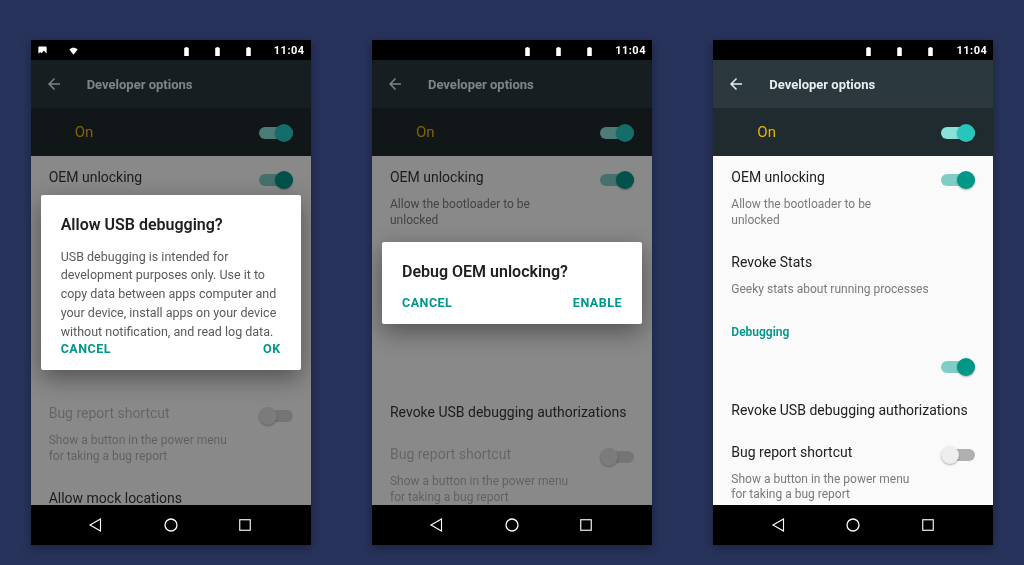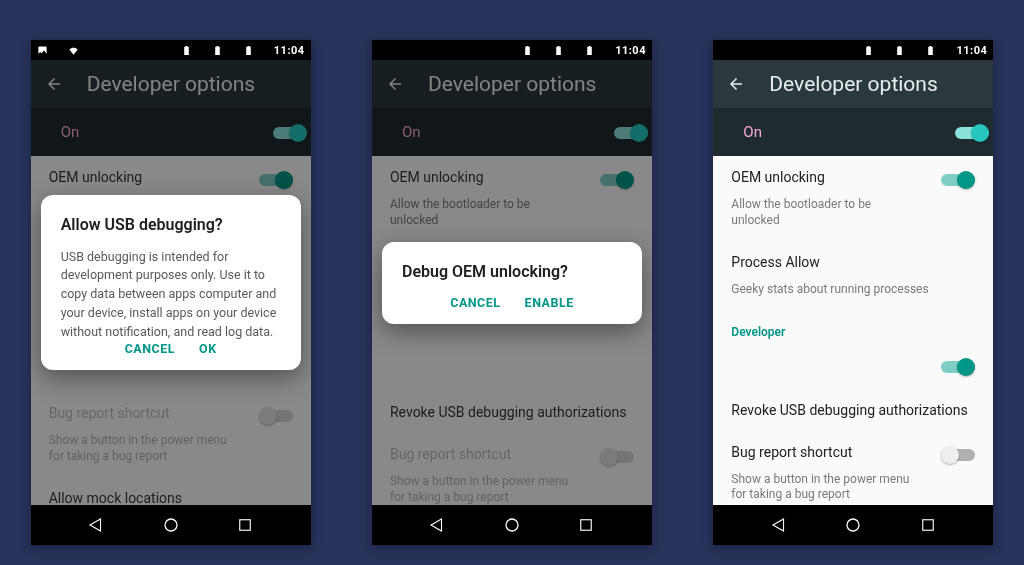--- a/index.html
+++ b/index.html
@@ -26,43 +26,43 @@
     height: 20px;
     background: #000;
     color: #fff;
     display: flex;
     align-items: center;
     justify-content: space-between;
     padding: 0 6px;
     font-size: 11px;
     font-weight: 700;
   }
-  .status .left, .status .right { display: flex; align-items: center; gap: 20px; }
+  .status .left, .status .right { display: flex; align-items: flex-end; gap: 20px; }
   .status svg { width: 11px; height: 11px; fill: #fff; }
   .status .clock { letter-spacing: .5px; }
   
   .appbar {
     height: 48px;
     background: #2b383d;
     color: #e6eef0;
     display: flex;
     align-items: center;
     padding: 0 14px;
     gap: 24px;
   }
   .appbar svg { width: 18px; height: 18px; fill: #e6eef0; }
-  .appbar .title { font-size: 21px; font-weight: 400; }
+  .appbar .title { font-size: 13px; font-weight: 700; }
   
   .master {
     height: 48px;
     background: #1f2b2f;
-    color: #f9a8d4;
+    color: #eab308;
     display: flex;
     align-items: center;
-    padding: 0 4px;
+    padding: 0 18px;
     justify-content: space-between;
     font-size: 15px;
   }
   .master .lbl { padding-left: 26px; }
   
   .content {
     background: #fafafa;
     color: #212121;
     height: calc(100% - 20px - 48px - 48px - 40px);
     overflow: hidden;
@@ -109,27 +109,27 @@
   .navbar svg { width: 18px; height: 18px; fill: none; stroke: #fff; stroke-width: 1.5; }
   .navbar .circle { stroke-width: 1.7; }
   
   .overlay {
     position: absolute; left:0; right:0; top:20px; bottom:40px;
     background: rgba(0,0,0,.45);
     display: flex; align-items: center; justify-content: center;
     padding: 0 10px;
   }
   .dialog {
-    background: #fff; border-radius: 12px; width: 100%;
+    background: #fff; border-radius: 2px; width: 100%;
     box-shadow: 0 8px 24px rgba(0,0,0,.4);
     padding: 20px 20px 8px;
   }
   .dialog .dtitle { font-size: 16px; font-weight: 600; color: #202020; margin-bottom: 14px; }
   .dialog .dbody { font-size: 12.5px; color: #5a5a5a; line-height: 1.5; }
-  .dialog .dactions { display: flex; justify-content: center; gap: 24px; padding-bottom: 6px; }
+  .dialog .dactions { display: flex; justify-content: space-between; gap: 24px; padding-bottom: 6px; }
   .dialog .dactions span { color: #009688; font-weight: 700; font-size: 12.5px; letter-spacing: .5px; text-transform: uppercase; }
   .behind .item .t1, .behind .sectionhdr { opacity: .9; }
 </style>
 </head>
 <body>
 
 <div class="phone">
   <div class="status">
     <div class="left">
       <svg viewBox="0 0 24 24">
@@ -348,26 +348,26 @@
         <div class="t2">Allow the bootloader to be unlocked</div>
       </div>
       <span class="toggle on">
           <span class="track"></span>
           <span class="thumb"></span>
         </span>
     </div>
 
     <div class="item">
       <div class="text">
-        <div class="t1">Process Allow</div>
+        <div class="t1">Revoke Stats</div>
         <div class="t2">Geeky stats about running processes</div>
       </div>
     </div>
 
-    <div class="sectionhdr">Developer</div>
+    <div class="sectionhdr">Debugging</div>
 
     <div class="item">
       <div class="text">
       </div>
       <span class="toggle on">
           <span class="track"></span>
           <span class="thumb"></span>
         </span>
     </div>
 

